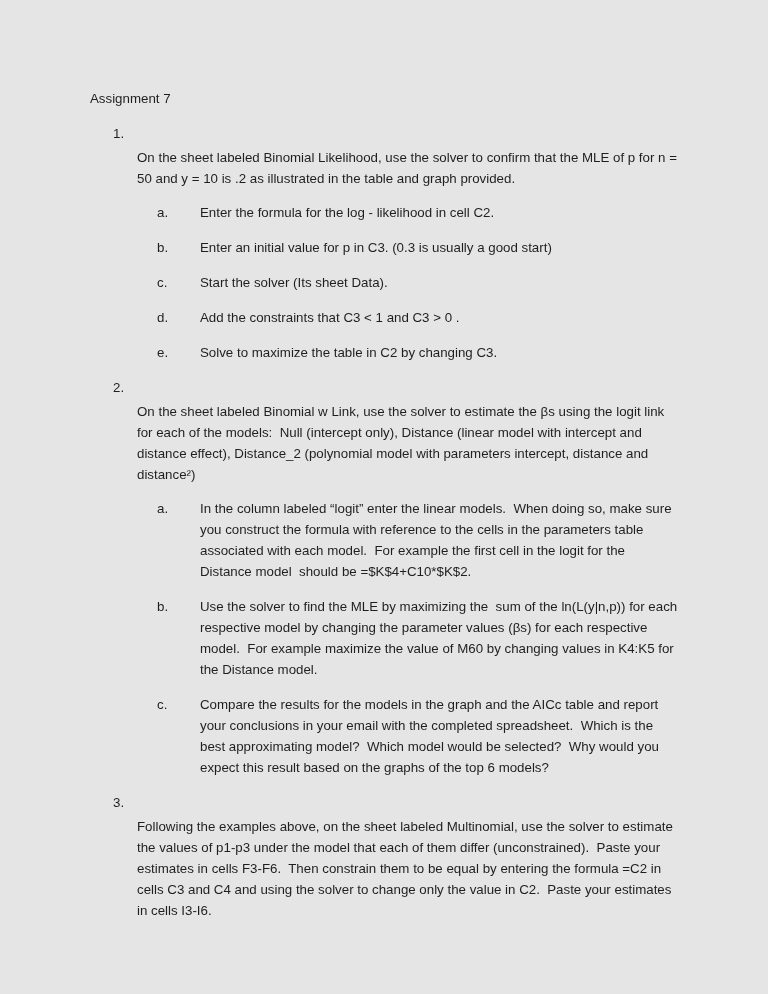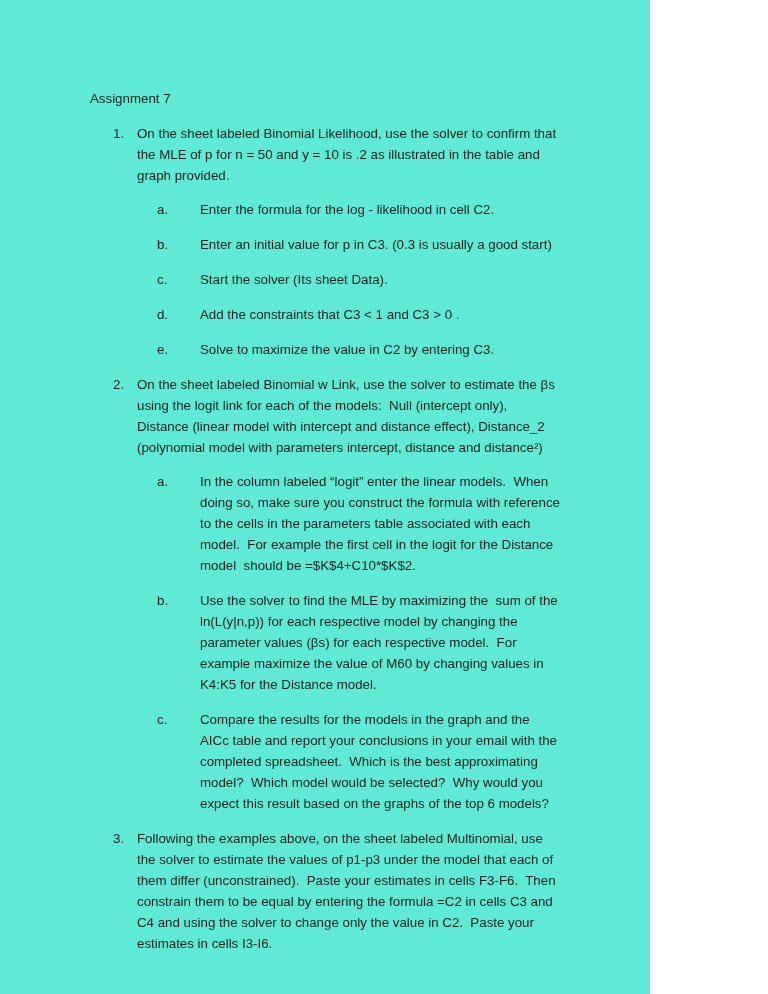--- a/index.html
+++ b/index.html
@@ -1,33 +1,33 @@
 <!DOCTYPE html>
 <html><head>
 <meta charset="utf-8">
 <style>
   * { box-sizing: border-box; }
   html, body { margin: 0; padding: 0; background: #ffffff; }
   .page {
-    width: 650px;
+    width: 768px;
     height: 994px;
-    background: #5eead4;
+    background: #e5e5e5;
     padding: 88px 90px 40px 90px;
     font-family: "Liberation Sans", sans-serif;
     font-size: 13.3px;
     line-height: 1.58;
     color: #1f1f1f;
     overflow: hidden;
   }
   .para { margin: 0 0 13px 0; white-space: pre-wrap; }
   .title { margin: 0 0 14px 0; }
   .email-link { color: #0563c1; text-decoration: underline; cursor: pointer; }
   .list-item { display: flex; margin: 2px 0 13px 23px; }
   .num { width: 24px; flex-shrink: 0; }
-  .item-text { flex: 1; white-space: pre-wrap; }
+  .item-text { flex: 1; white-space: pre-wrap; margin-top: 24px; }
   .sub-item { display: flex; margin: 0 0 14px 67px; }
   .letter { width: 24px; flex-shrink: 0; }
   .sub-text { flex: 1; white-space: pre-wrap; margin-left: 19px; }
 </style>
 </head>
 <body>
 
 <div class="page">
 
   <p class="para title">Assignment 7</p>
@@ -48,21 +48,21 @@
   <div class="sub-item">
     <span class="letter">c.</span>
     <span class="sub-text">Start the solver (Its sheet Data).</span>
   </div>
   <div class="sub-item">
     <span class="letter">d.</span>
     <span class="sub-text">Add the constraints that C3 &lt; 1 and C3 &gt; 0 .</span>
   </div>
   <div class="sub-item">
     <span class="letter">e.</span>
-    <span class="sub-text">Solve to maximize the value in C2 by entering C3.</span>
+    <span class="sub-text">Solve to maximize the table in C2 by changing C3.</span>
   </div>
 
   <div class="list-item">
     <span class="num">2.</span>
     <span class="item-text">On the sheet labeled Binomial w Link, use the solver to estimate the βs using the logit link for each of the models:  Null (intercept only), Distance (linear model with intercept and distance effect), Distance_2 (polynomial model with parameters intercept, distance and distance²)</span>
   </div>
   <div class="sub-item">
     <span class="letter">a.</span>
     <span class="sub-text">In the column labeled “logit” enter the linear models.  When doing so, make sure you construct the formula with reference to the cells in the parameters table associated with each model.  For example the first cell in the logit for the Distance model  should be =$K$4+C10*$K$2.</span>
   </div>

